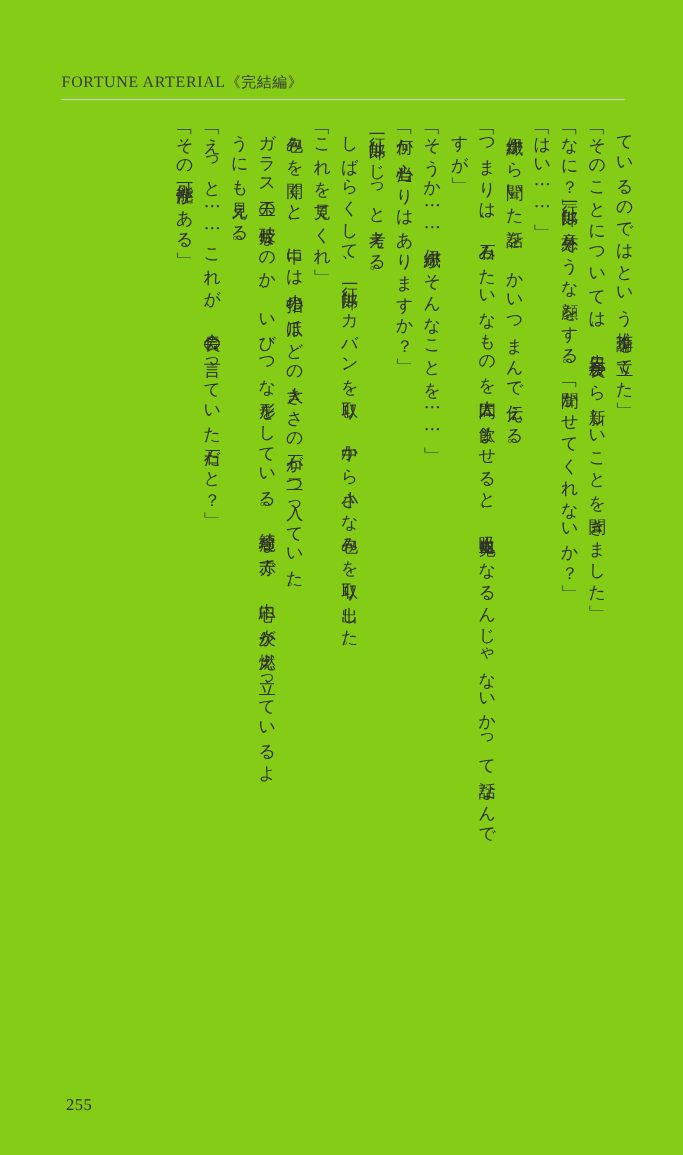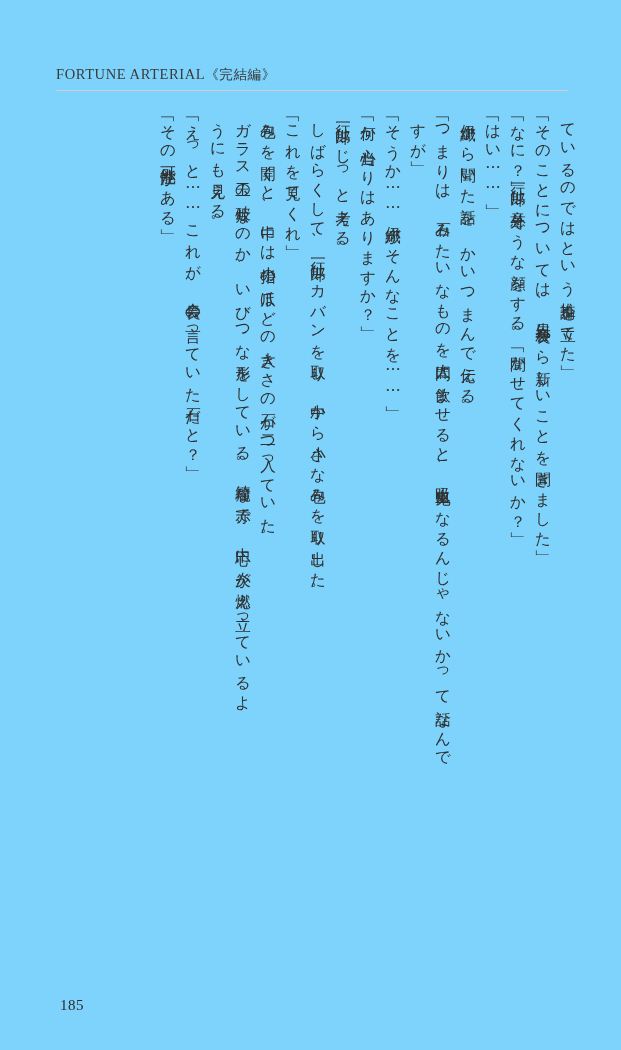--- a/index.html
+++ b/index.html
@@ -12,21 +12,21 @@
     height: 1050px;
     position: relative;
     font-family: "Liberation Serif", "DejaVu Serif", serif;
     color: #2b2b2b;
     overflow: hidden;
   }
 
   .page {
     position: absolute;
     inset: 0;
-    background: #7dd3fc;
+    background: #84cc16;
   }
 
   
   .running-head {
     position: absolute;
     top: 66px;
     left: 56px;
     font-size: 14.5px;
     letter-spacing: 0.6px;
     color: #3a3a3a;
@@ -111,15 +111,15 @@
     <div class="vcol">「そうか……伊織がそんなことを……」</div>
     <div class="vcol">すが」</div>
     <div class="vcol">「つまりは、石みたいなものを人間に飲ませると、吸血鬼になるんじゃないかって話なんで</div>
     <div class="vcol">伊織から聞いた話を、かいつまんで伝える。</div>
     <div class="vcol">「はい……」</div>
     <div class="vcol">「なに？」征一郎は意外そうな顔をする。「聞かせてくれないか？」</div>
     <div class="vcol">「そのことについては、先日会長から新しいことを聞きました」</div>
     <div class="vcol">ているのではという推論を立てた」</div>
   </div>
 
-  <div class="folio">185</div>
+  <div class="folio">255</div>
 
 </div>
 
 </body></html>

